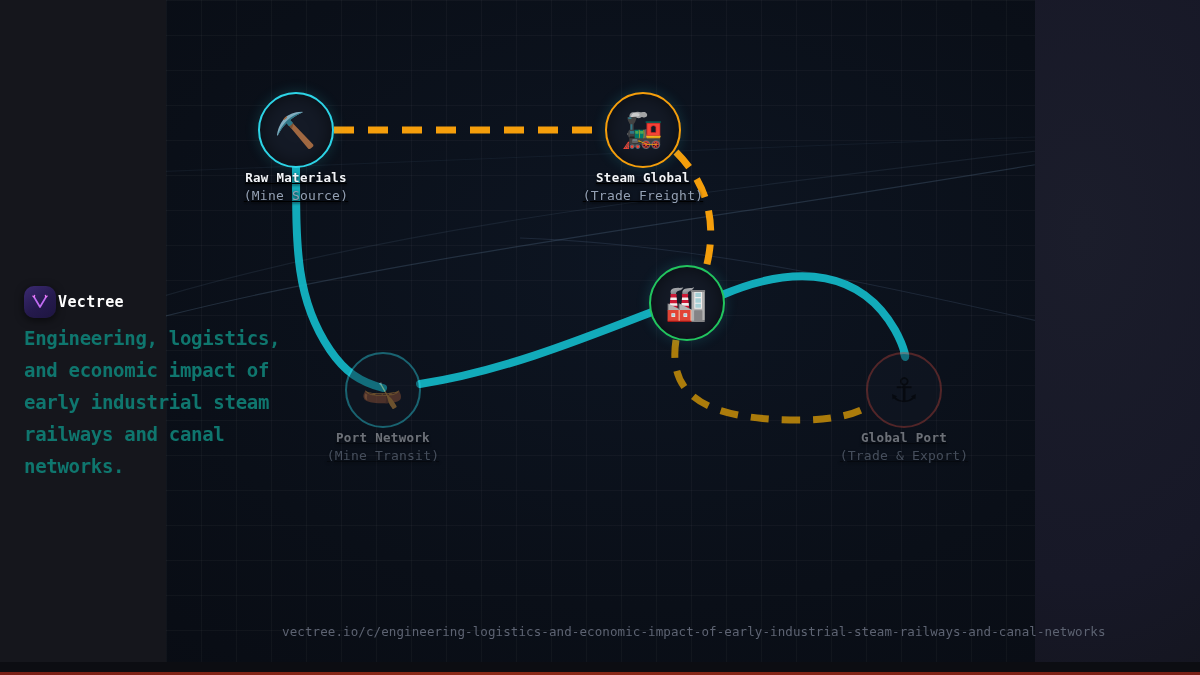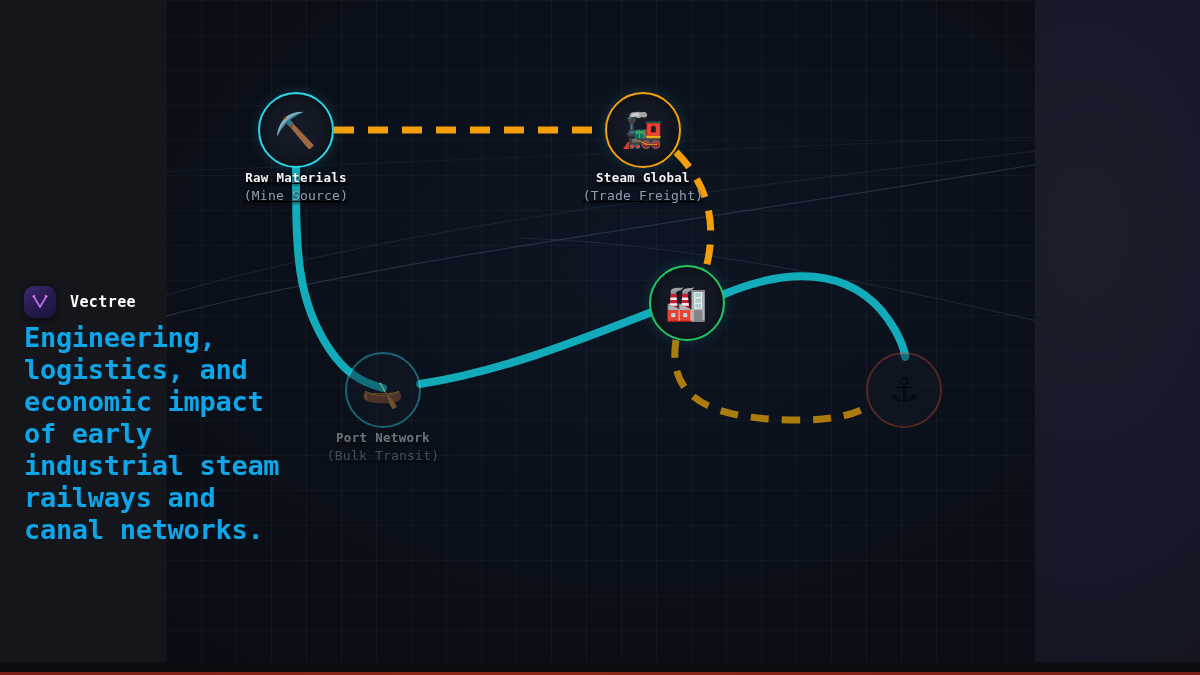--- a/index.html
+++ b/index.html
@@ -47,32 +47,32 @@
     text-shadow:0 1px 3px #000;
   }
   .node.dim{opacity:.42;}
   .node.dim .ring{box-shadow:none;}
 
   
   #left-overlay{
     position:absolute;left:0;top:0;width:166px;height:675px;
     background:#15161c;
   }
-  #brand{position:absolute;left:24px;top:286px;display:flex;align-items:center;gap:14px;z-index:6;}
+  #brand{position:absolute;left:24px;top:286px;display:flex;align-items:center;gap:2px;z-index:6;}
   #brand .mark{
     width:32px;height:32px;border-radius:10px;
     background:linear-gradient(145deg,#3b2a72 0%,#251a4d 55%,#1d1540 100%);
     display:flex;align-items:center;justify-content:center;
     box-shadow:0 2px 8px rgba(0,0,0,.6);
   }
   #brand .name{font-size:15px;font-weight:bold;color:#fff;letter-spacing:.4px;}
 
   #headline{
     position:absolute;left:24px;top:322px;width:272px;z-index:6;
-    font-size:27px;line-height:32px;font-weight:bold;color:#0ea5e9;
+    font-size:19px;line-height:32px;font-weight:bold;color:#0f766e;
     letter-spacing:-.3px;word-break:break-word;
   }
 
   #url{
     position:absolute;left:282px;top:624px;z-index:7;
     font-size:12.5px;color:#5d6372;letter-spacing:.1px;white-space:nowrap;
   }
 </style>
 </head>
 <body>
@@ -134,40 +134,45 @@
         <span>🏭</span>
       </div>
   </div>
 
   <div class="node dim" id="n-canal" style="left: 383px; top: 390px;">
     <div class="ring" style="border-color: rgb(45, 212, 230);">
         <span>🛶</span>
       </div>
     <div class="cap">
       <div class="t">Port Network</div>
-      <div class="s">(Bulk Transit)</div>
+      <div class="s">(Mine Transit)</div>
     </div>
   </div>
 
   <div class="node dim" id="n-port" style="left: 904px; top: 390px;">
     <div class="ring" style="border-color: rgb(180, 66, 58);">
         <span>⚓</span>
       </div>
+    <div class="cap">
+      <div class="t">Global Port</div>
+      <div class="s">(Trade &amp; Export)</div>
+    </div>
   </div>
 
   <div id="left-overlay"></div>
 
   <div id="brand">
     <div class="mark">
       <svg width="20" height="20" viewBox="0 0 20 20">
         <path d="M4.2 5.2 L10 15 L15.8 5.2" fill="none" stroke="#c06bf2" stroke-width="1.7" stroke-linecap="round" stroke-linejoin="round"></path>
         <path d="M2.8 4.1 L4.2 5.2 L4.6 3.3" fill="none" stroke="#e879f9" stroke-width="1.3" stroke-linecap="round"></path>
         <path d="M17.2 4.1 L15.8 5.2 L15.4 3.3" fill="none" stroke="#e879f9" stroke-width="1.3" stroke-linecap="round"></path>
       </svg>
     </div>
     <div class="name">Vectree</div>
   </div>
 
   <div id="headline">Engineering, logistics, and economic impact of early industrial steam railways and canal networks.</div>
 
   <div id="bottom-strip"></div>
+  <div id="url">vectree.io/c/engineering-logistics-and-economic-impact-of-early-industrial-steam-railways-and-canal-networks</div>
   <div id="accent-line"></div>
 </div>
 
 </body></html>

